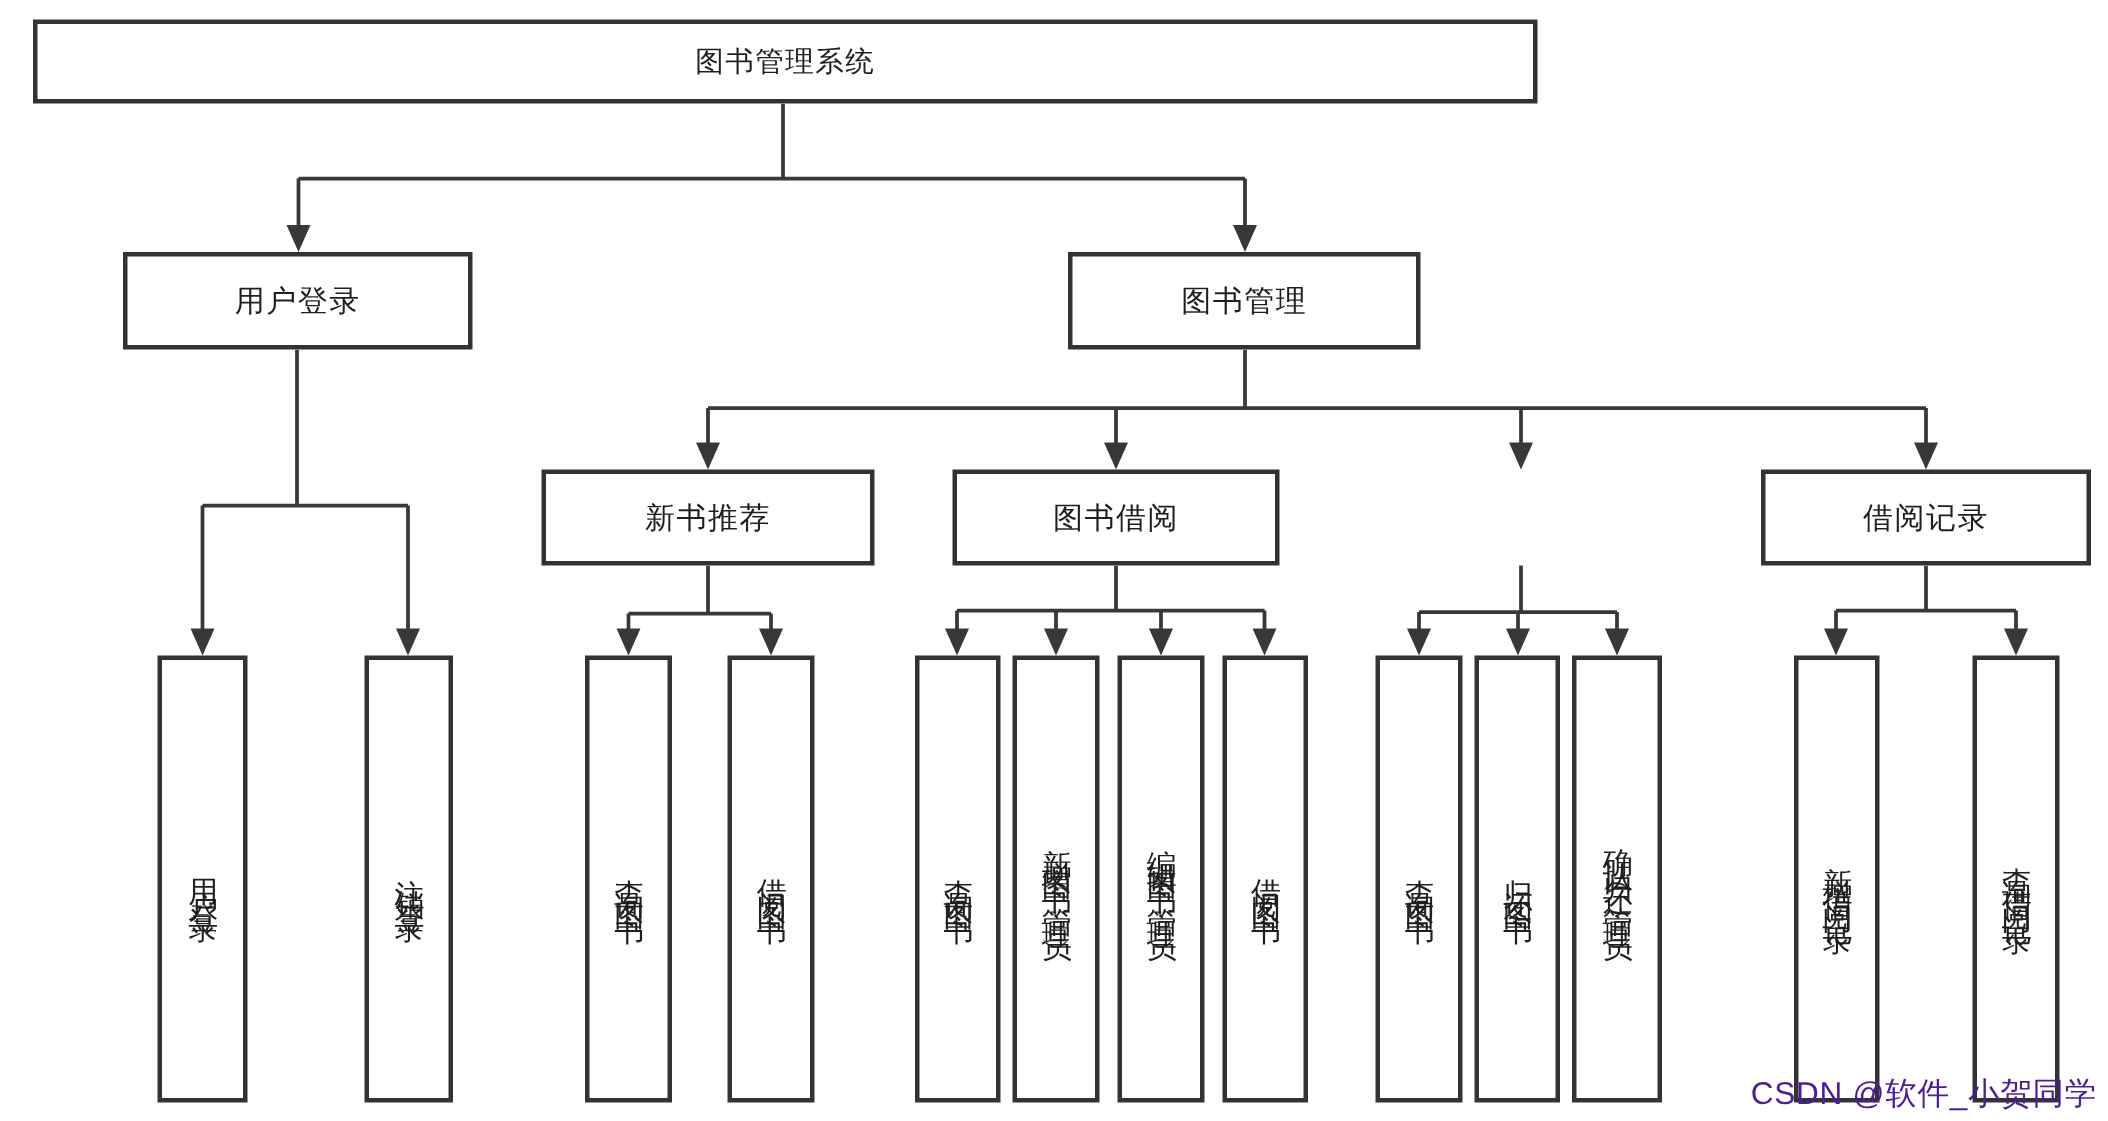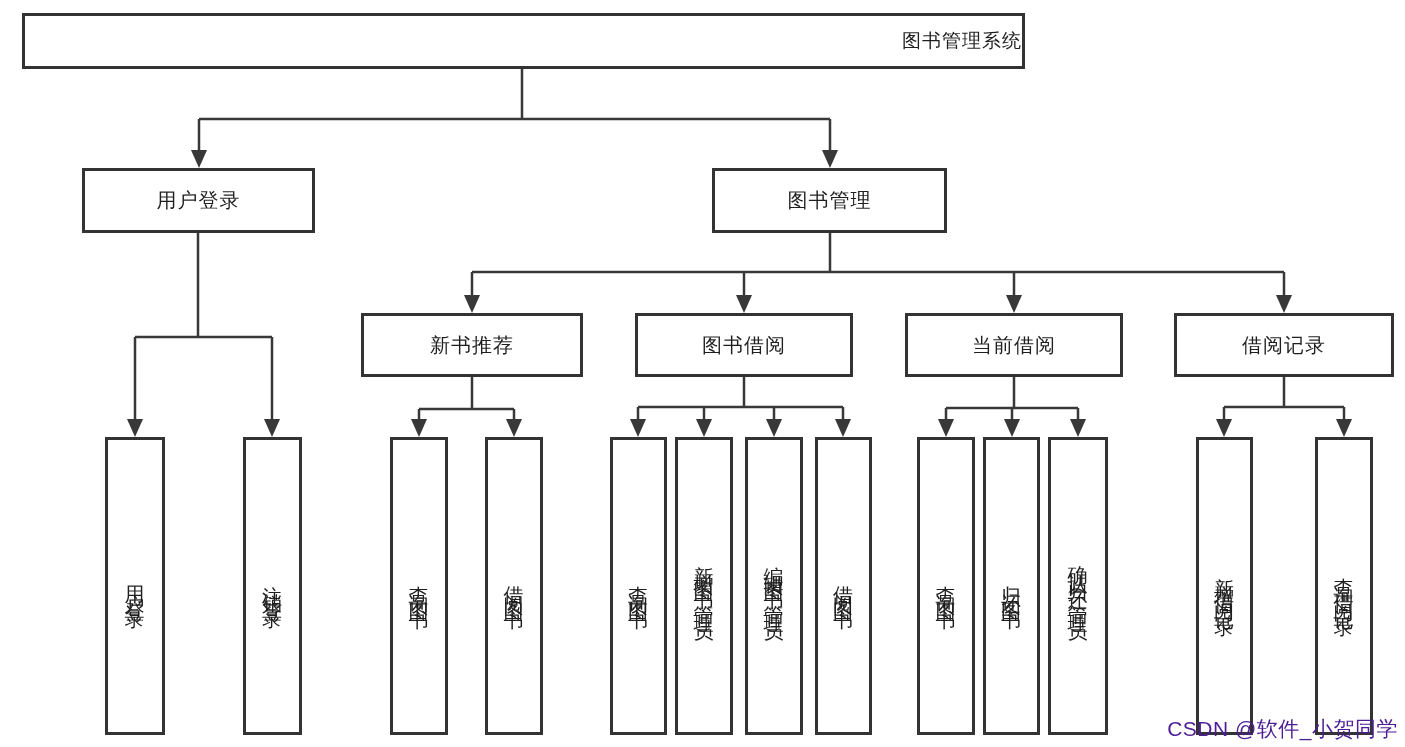--- a/index.html
+++ b/index.html
@@ -6,21 +6,21 @@
   .canvas{
     position:relative;width:1405px;height:747px;background:#ffffff;
     font-family:"Liberation Sans","DejaVu Sans",sans-serif;color:#1f1f1f;overflow:hidden;
   }
   .connectors{position:absolute;left:0;top:0;width:1405px;height:747px;}
   .node{
     position:absolute;background:#ffffff;border:3px solid #333333;box-sizing:border-box;
     display:flex;align-items:center;justify-content:center;
   }
   .hnode{font-size:20px;letter-spacing:1px;}
-  .root{font-size:19px;justify-content:flex-end;}
+  .root{font-size:19px;}
   .vnode{
     top:437px;height:298px;font-size:20px;letter-spacing:8px;
     writing-mode:vertical-lr;text-orientation:mixed;line-height:1;
   }
   .watermark{
     position:absolute;right:7px;bottom:4px;font-size:21px;color:#4c1d95;
     letter-spacing:0.5px;white-space:nowrap;
   }
 </style>
 </head>
@@ -71,23 +71,20 @@
   <div class="node hnode" style="left:712px;top:168px;width:235px;height:65px;">
     <span>图书管理</span>
   </div>
 
   <div class="node hnode" style="left:361px;top:313px;width:222px;height:64px;">
     <span>新书推荐</span>
   </div>
   <div class="node hnode" style="left:635px;top:313px;width:218px;height:64px;">
     <span>图书借阅</span>
   </div>
-  <div class="node hnode" style="left:905px;top:313px;width:218px;height:64px;">
-    <span>当前借阅</span>
-  </div>
   <div class="node hnode" style="left:1174px;top:313px;width:220px;height:64px;">
     <span>借阅记录</span>
   </div>
 
   <div class="node vnode" style="left:105px;width:60px;">
     <span>用户登录</span>
   </div>
   <div class="node vnode" style="left:243px;width:59px;">
     <span>注销登录</span>
   </div>

